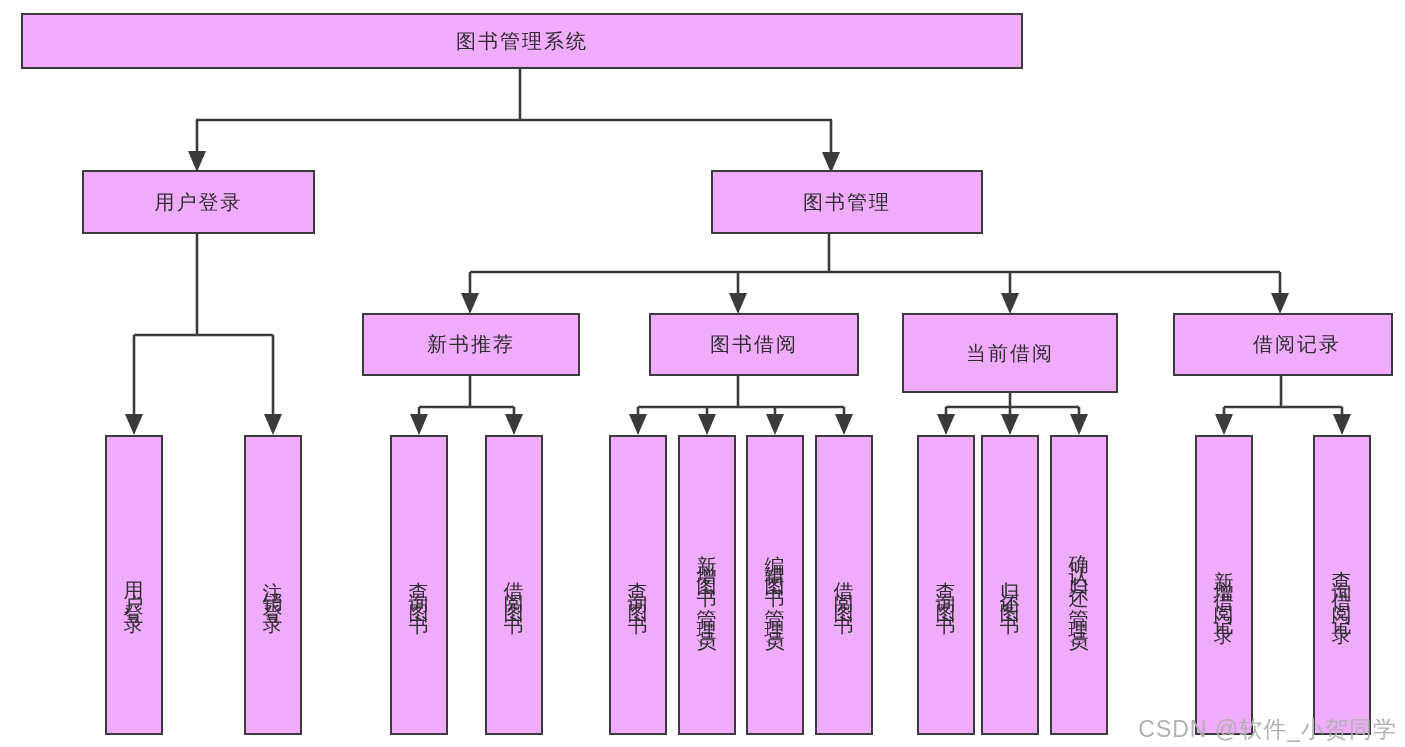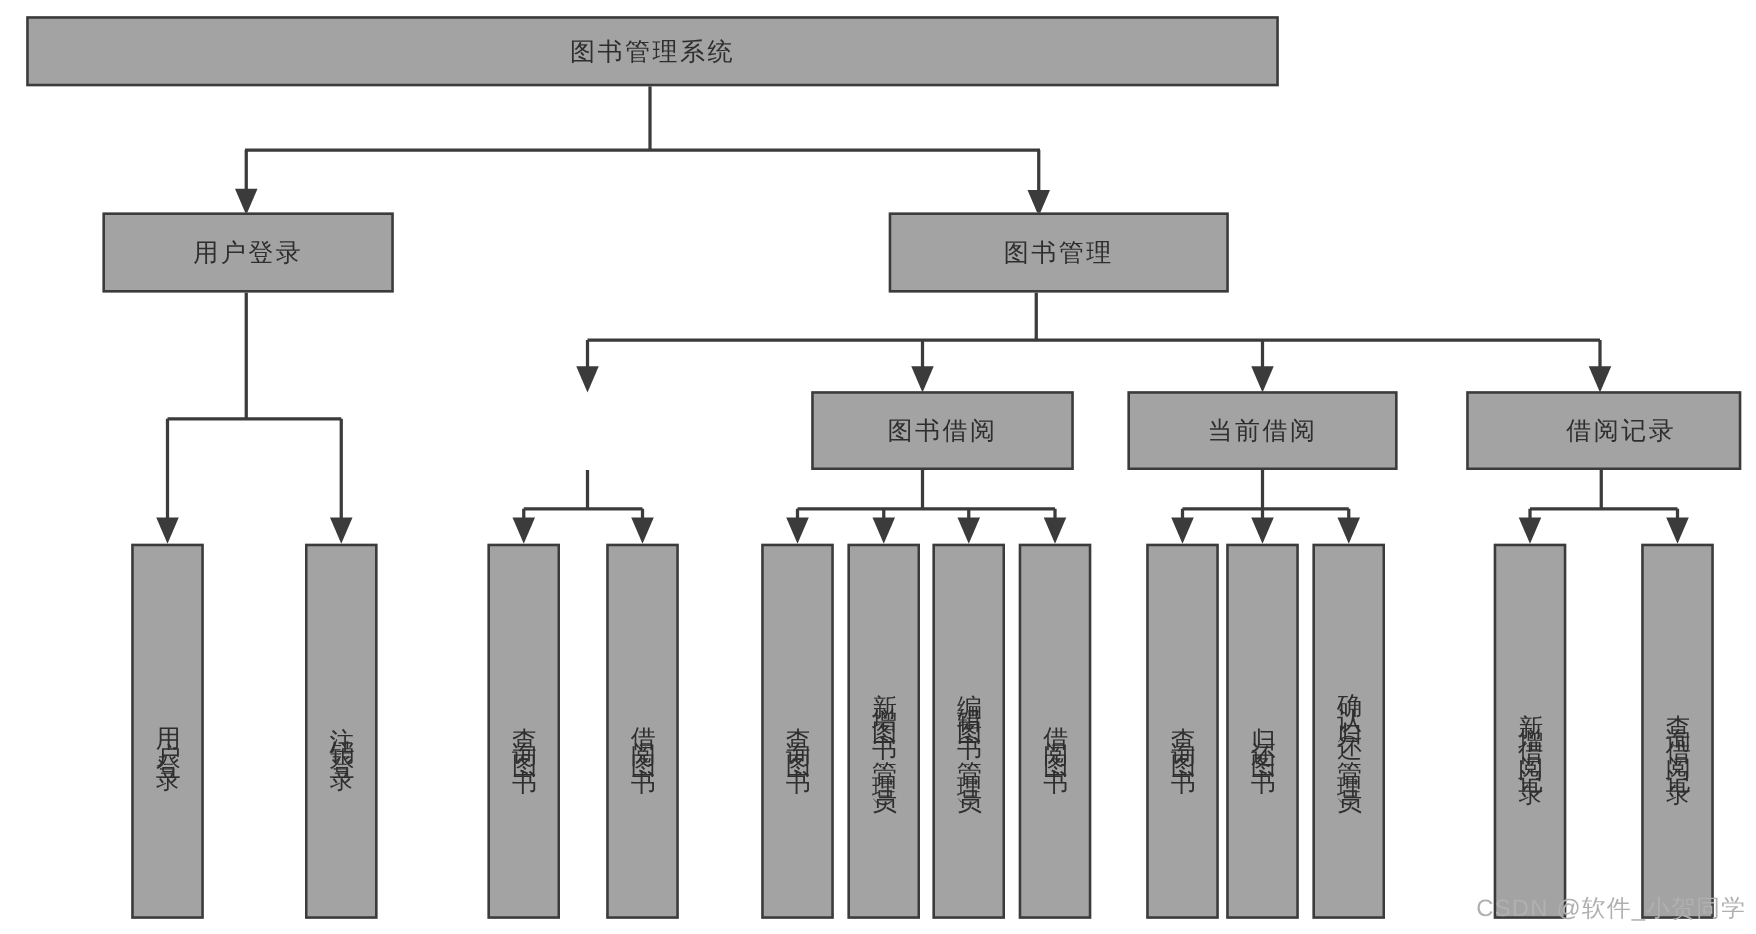--- a/index.html
+++ b/index.html
@@ -13,54 +13,54 @@
   }
   .wires {
     position: absolute;
     left: 0; top: 0;
     width: 1405px; height: 747px;
   }
   .node {
     position: absolute;
     box-sizing: border-box;
     border: 2.6px solid #3b3b3b;
-    background: #a3a3a3;
+    background: #f0abfc;
     display: flex;
     align-items: center;
     justify-content: center;
     color: #2e2e2e;
     text-align: center;
   }
   .hbox {
     font-size: 20px;
     letter-spacing: 2px;
     white-space: nowrap;
   }
   .root-box  { left: 21px;  top: 13px;  width: 1002px; height: 56px; }
   .lvl2-a    { left: 82px;  top: 170px; width: 233px;  height: 64px; }
   .lvl2-b    { left: 711px; top: 170px; width: 272px;  height: 64px; }
   .lvl3-a    { left: 362px; top: 313px; width: 218px;  height: 63px; }
   .lvl3-b    { left: 633px; top: 313px; width: 210px;  height: 63px; margin-left: 16px; }
-  .lvl3-c    { left: 902px; top: 313px; width: 216px;  height: 63px; }
+  .lvl3-c    { left: 902px; top: 313px; width: 216px;  height: 80px; }
   .lvl3-d    { left: 1173px;top: 313px; width: 220px;  height: 63px; padding-left: 28px; }
   .vbox {
     top: 435px;
     width: 58px;
     height: 300px;
     writing-mode: vertical-rl;
     font-size: 20px;
     letter-spacing: 11px;
     line-height: 1;
     padding-top: 6px;
   }
   .watermark {
     position: absolute;
     top: 714px;
     right: 8px;
-    font-size: 19px;
+    font-size: 23px;
     letter-spacing: 1px;
     color: #b0b0b0;
     white-space: nowrap;
     z-index: 5;
   }
 </style>
 </head>
 <body>
 
 <div class="stage">
@@ -96,20 +96,21 @@
       <polygon points="1215,414 1233,414 1224,435"></polygon>
       <polygon points="1333,414 1351,414 1342,435"></polygon>
     </g>
   </svg>
 
   <div class="node hbox root-box">图书管理系统</div>
 
   <div class="node hbox lvl2-a">用户登录</div>
   <div class="node hbox lvl2-b">图书管理</div>
 
+  <div class="node hbox lvl3-a">新书推荐</div>
   <div class="node hbox lvl3-b">图书借阅</div>
   <div class="node hbox lvl3-c">当前借阅</div>
   <div class="node hbox lvl3-d">借阅记录</div>
 
   <div class="node vbox" style="left:105px">用户登录</div>
   <div class="node vbox" style="left:244px">注销登录</div>
 
   <div class="node vbox" style="left:390px">查询图书</div>
   <div class="node vbox" style="left:485px">借阅图书</div>
 

